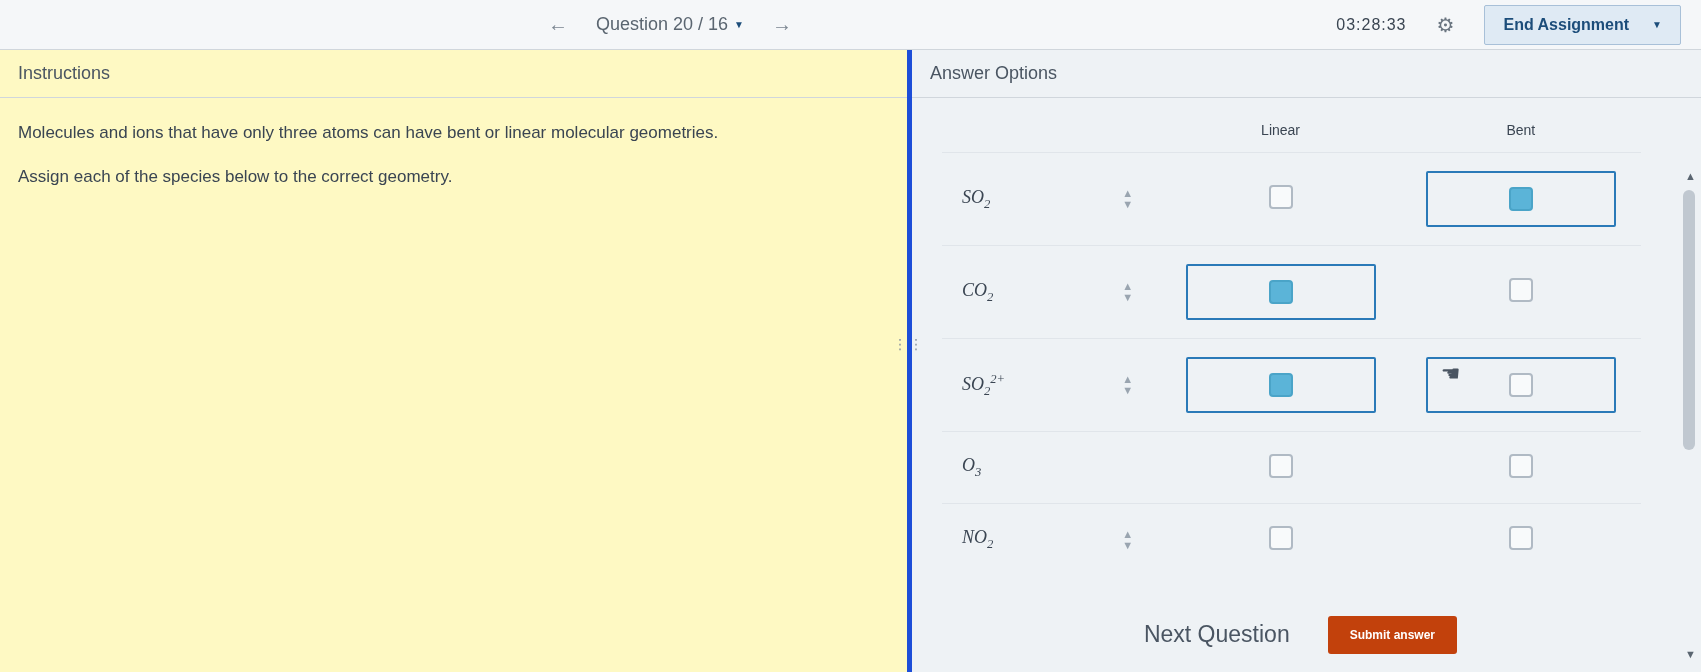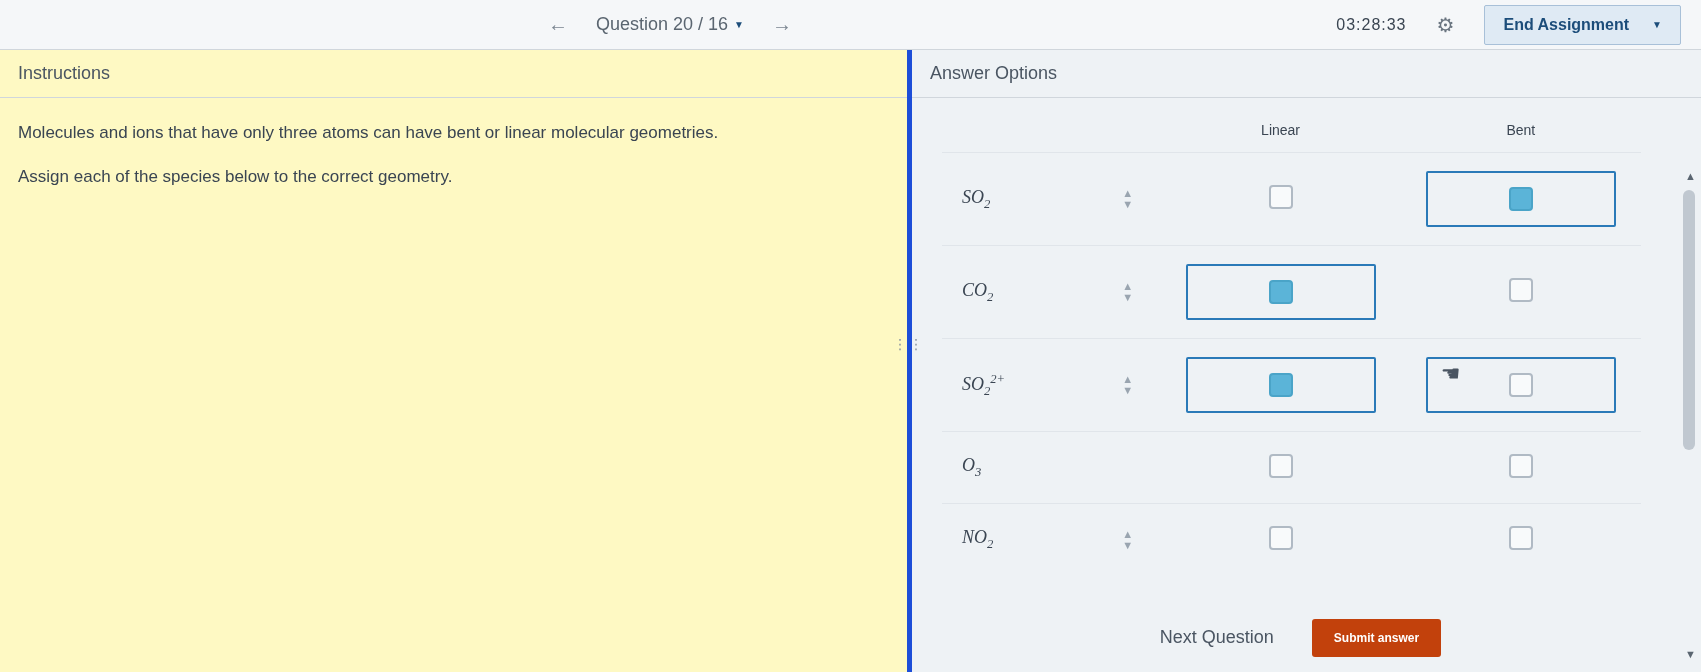--- a/index.html
+++ b/index.html
@@ -81,21 +81,21 @@
 
   .cursor-hand {
     position:absolute; font-size:22px; color:#4a5562;
     pointer-events:none;
   }
 
   .bottom-bar {
     margin-top:auto; padding:14px 60px 14px 30px;
     display:flex; gap:20px; justify-content:center; align-items:center;
   }
-  .next-btn { font-size:18px; color:#4a5562; cursor:pointer; padding:10px 18px;}
+  .next-btn { font-size:23px; color:#4a5562; cursor:pointer; padding:10px 18px;}
   .submit-btn {
     background:#c2410c; color:#fff; border:none; padding:12px 22px;
     font-size:12px; font-weight:600; border-radius:3px; cursor:pointer;
   }
 
   .scroll-indicator {
     position:absolute; right:6px; top:140px; width:12px; height:260px;
     background:#c0c8d0; border-radius:6px;
   }
   .scroll-arrow-up, .scroll-arrow-down {

